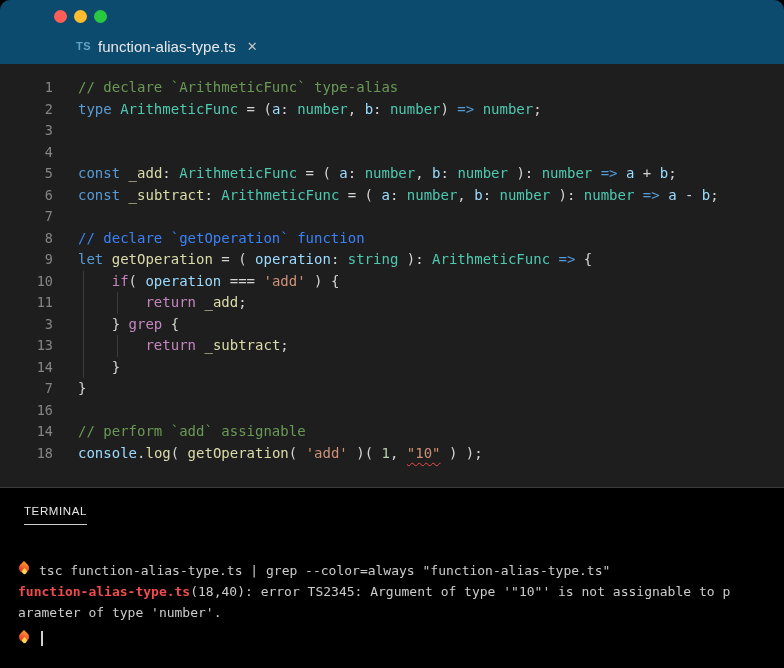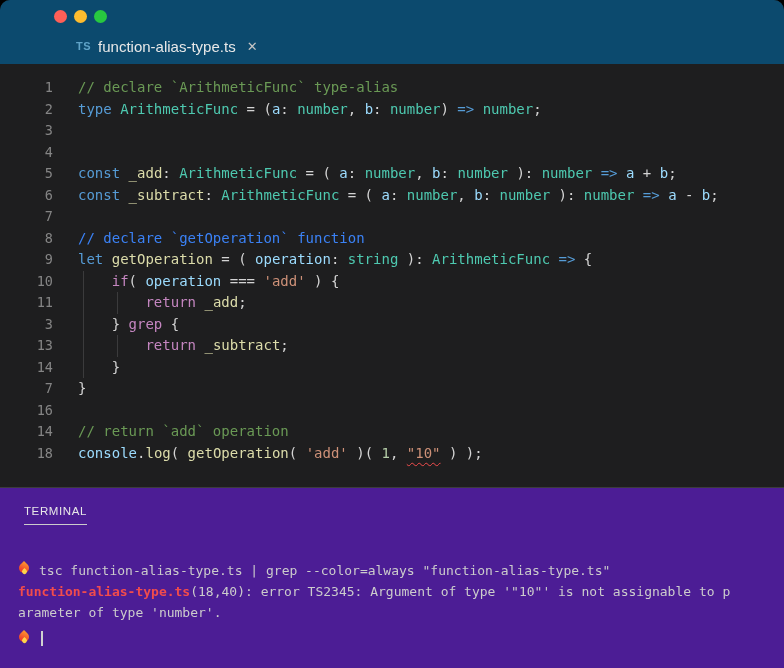--- a/index.html
+++ b/index.html
@@ -42,21 +42,21 @@
   .squiggle{
     text-decoration:underline;
     text-decoration-style:wavy;
     text-decoration-color:#f14c4c;
     text-decoration-thickness:1px;
     text-underline-offset:4px;
   }
   
   .panel{
     position:absolute;left:0;right:0;bottom:0;top:487px;
-    background:#4c1d95;
+    background:#000000;
     border-top:1px solid #3c3c3c;
     box-sizing:border-box;
   }
   .panel-header{height:36px;padding:13px 0 0 24px;box-sizing:content-box;}
   .panel-tab{
     display:inline-block;
     color:#e7e7e7;font-size:11.5px;letter-spacing:.6px;
     padding-bottom:7px;border-bottom:1.5px solid #cccccc;
   }
   .term{
@@ -118,21 +118,21 @@
       <div class="cl"><span class="num">7</span><span class="code"></span></div>
       <div class="cl"><span class="num">8</span><span class="code"><span style="color: #3b82f6;">// declare `getOperation` function</span></span></div>
       <div class="cl"><span class="num">9</span><span class="code"><span style="color: rgb(86, 156, 214);">let</span><span style="color: rgb(212, 212, 212);"> </span><span style="color: rgb(220, 220, 170);">getOperation</span><span style="color: rgb(212, 212, 212);"> = ( </span><span style="color: rgb(156, 220, 254);">operation</span><span style="color: rgb(212, 212, 212);">: </span><span style="color: rgb(78, 201, 176);">string</span><span style="color: rgb(212, 212, 212);"> ): </span><span style="color: rgb(78, 201, 176);">ArithmeticFunc</span><span style="color: rgb(212, 212, 212);"> </span><span style="color: rgb(86, 156, 214);">=&gt;</span><span style="color: rgb(212, 212, 212);"> {</span></span></div>
       <div class="cl"><span class="num">10</span><span class="code"><span class="guide" style="left: 5px;"></span><span style="color: rgb(212, 212, 212);">    </span><span style="color: rgb(197, 134, 192);">if</span><span style="color: rgb(212, 212, 212);">( </span><span style="color: rgb(156, 220, 254);">operation</span><span style="color: rgb(212, 212, 212);"> === </span><span style="color: rgb(206, 145, 120);">'add'</span><span style="color: rgb(212, 212, 212);"> ) {</span></span></div>
       <div class="cl"><span class="num">11</span><span class="code"><span class="guide" style="left: 5px;"></span><span class="guide" style="left: 39px;"></span><span style="color: rgb(212, 212, 212);">        </span><span style="color: rgb(197, 134, 192);">return</span><span style="color: rgb(212, 212, 212);"> </span><span style="color: rgb(220, 220, 170);">_add</span><span style="color: rgb(212, 212, 212);">;</span></span></div>
       <div class="cl"><span class="num">3</span><span class="code"><span class="guide" style="left: 5px;"></span><span style="color: rgb(212, 212, 212);">    } </span><span style="color: rgb(197, 134, 192);">grep</span><span style="color: rgb(212, 212, 212);"> {</span></span></div>
       <div class="cl"><span class="num">13</span><span class="code"><span class="guide" style="left: 5px;"></span><span class="guide" style="left: 39px;"></span><span style="color: rgb(212, 212, 212);">        </span><span style="color: rgb(197, 134, 192);">return</span><span style="color: rgb(212, 212, 212);"> </span><span style="color: rgb(220, 220, 170);">_subtract</span><span style="color: rgb(212, 212, 212);">;</span></span></div>
       <div class="cl"><span class="num">14</span><span class="code"><span class="guide" style="left: 5px;"></span><span style="color: rgb(212, 212, 212);">    }</span></span></div>
       <div class="cl"><span class="num">7</span><span class="code"><span style="color: rgb(212, 212, 212);">}</span></span></div>
       <div class="cl"><span class="num">16</span><span class="code"></span></div>
-      <div class="cl"><span class="num">14</span><span class="code"><span style="color: rgb(106, 153, 85);">// return `add` operation</span></span></div>
+      <div class="cl"><span class="num">14</span><span class="code"><span style="color: rgb(106, 153, 85);">// perform `add` assignable</span></span></div>
       <div class="cl"><span class="num">18</span><span class="code"><span style="color: rgb(156, 220, 254);">console</span><span style="color: rgb(212, 212, 212);">.</span><span style="color: rgb(220, 220, 170);">log</span><span style="color: rgb(212, 212, 212);">( </span><span style="color: rgb(220, 220, 170);">getOperation</span><span style="color: rgb(212, 212, 212);">( </span><span style="color: rgb(206, 145, 120);">'add'</span><span style="color: rgb(212, 212, 212);"> )( </span><span style="color: rgb(181, 206, 168);">1</span><span style="color: rgb(212, 212, 212);">, </span><span class="squiggle" style="color: rgb(206, 145, 120);">"10"</span><span style="color: rgb(212, 212, 212);"> ) );</span></span></div>
     </div>
 
   <div class="panel">
     <div class="panel-header">
       <span class="panel-tab">TERMINAL</span>
     </div>
     <div class="term" id="term"><div class="tl"><span class="flame"></span><span style="color: rgb(204, 204, 204);">tsc function-alias-type.ts | grep --color=always "function-alias-type.ts"</span></div><div class="tl"><span style="color: rgb(241, 76, 76); font-weight: 700;">function-alias-type.ts</span><span style="color: rgb(204, 204, 204);">(18,40): error TS2345: Argument of type '"10"' is not assignable to p</span></div><div class="tl"><span style="color: rgb(204, 204, 204);">arameter of type 'number'.</span></div><div class="tl last"><span class="flame"></span><span class="cursor"></span></div></div>
   </div>
 

